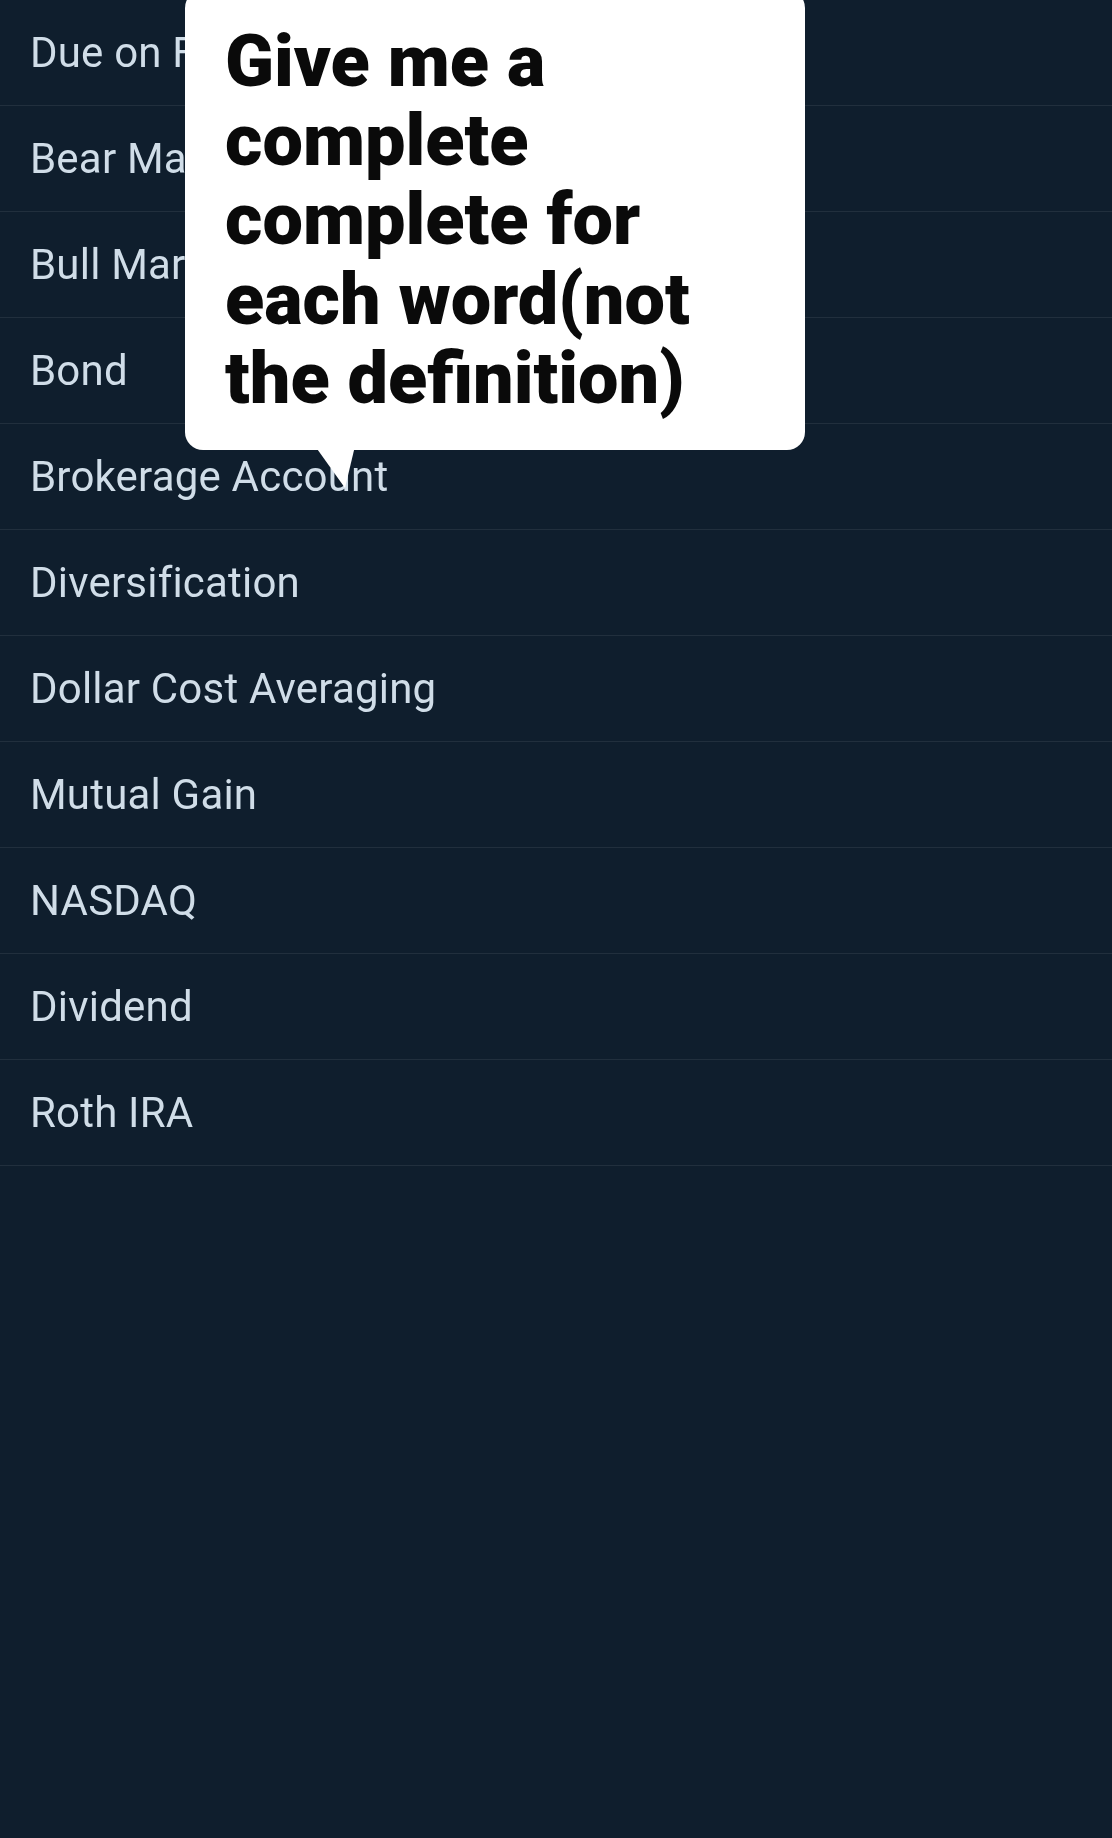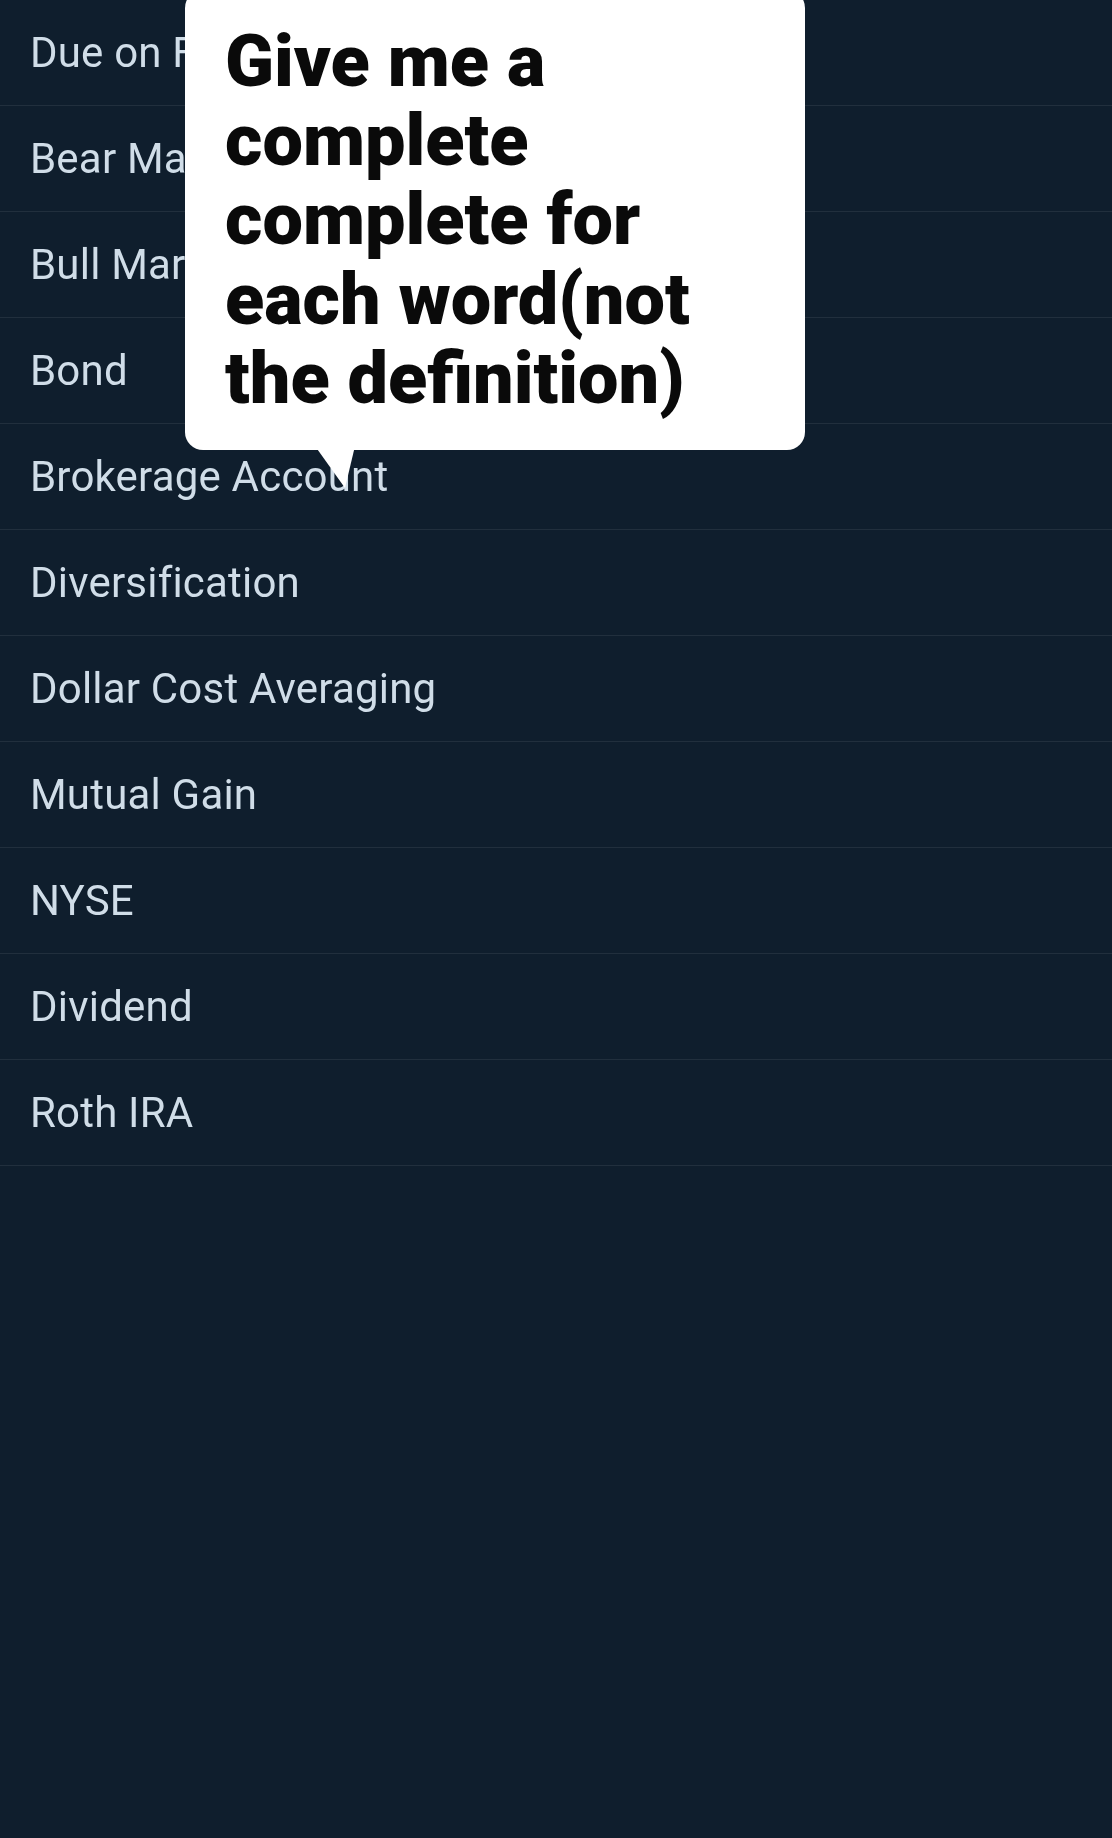--- a/index.html
+++ b/index.html
@@ -75,17 +75,17 @@
 
   <ul class="word-list" id="word-list">
   <li class="word-item">Due on Friday</li>
       <li class="word-item">Bear Market</li>
       <li class="word-item">Bull Market</li>
       <li class="word-item">Bond</li>
       <li class="word-item">Brokerage Account</li>
       <li class="word-item">Diversification</li>
       <li class="word-item">Dollar Cost Averaging</li>
       <li class="word-item">Mutual Gain</li>
-      <li class="word-item">NYSE</li>
+      <li class="word-item">NASDAQ</li>
       <li class="word-item">Dividend</li>
       <li class="word-item">Roth IRA</li>
     </ul>
 </div>
 
 </body></html>

